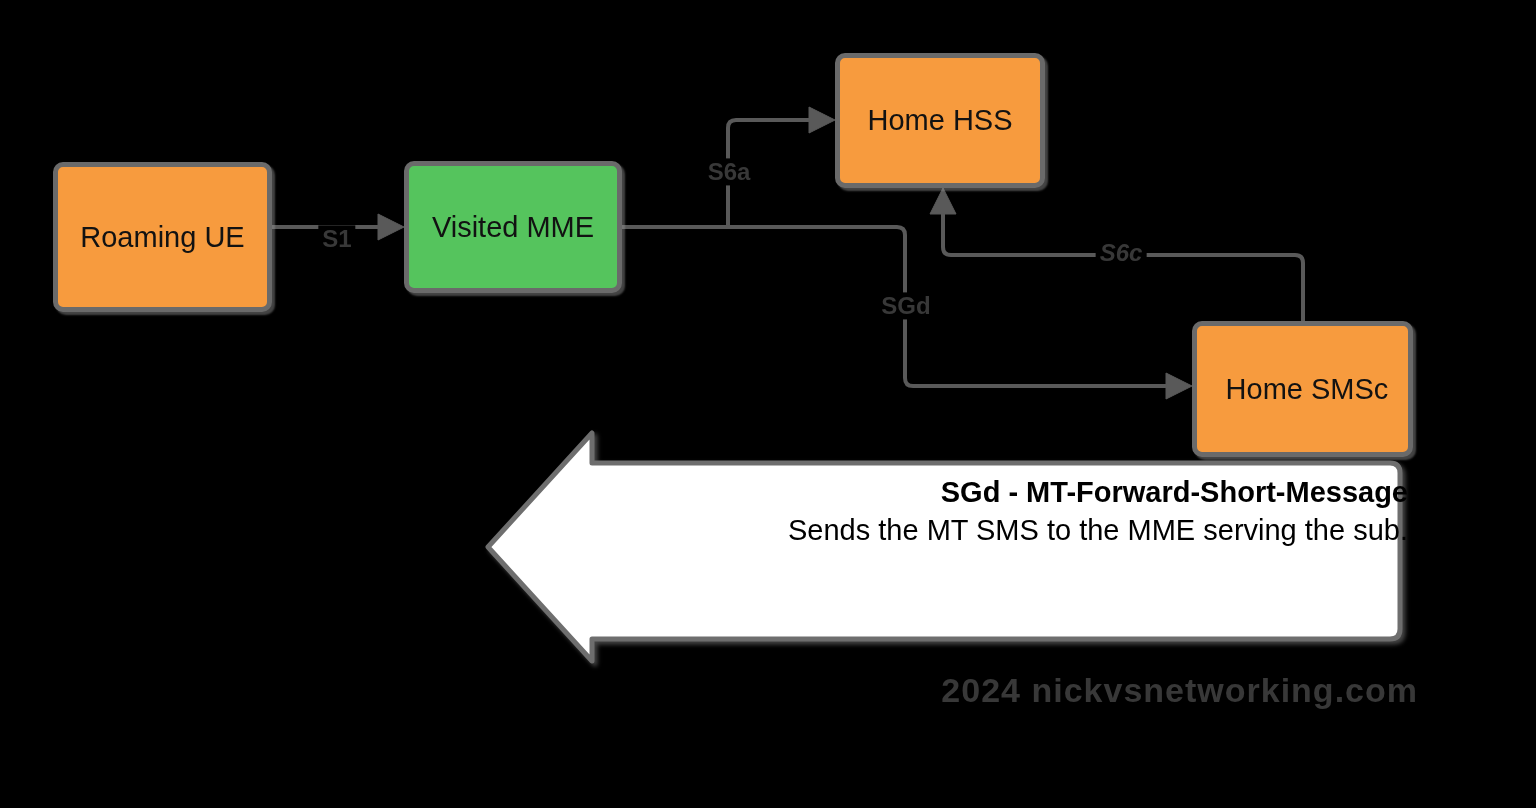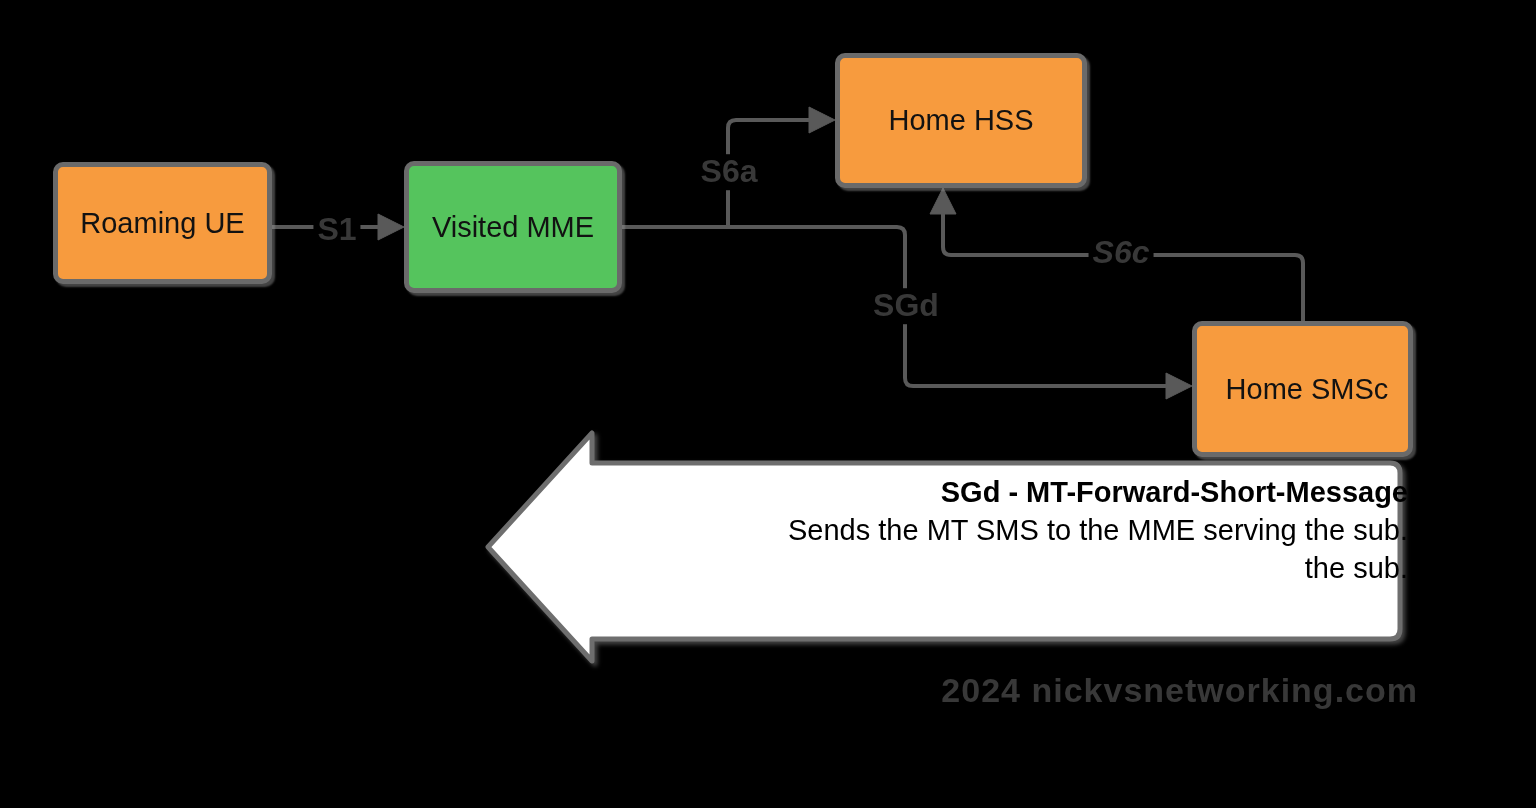--- a/index.html
+++ b/index.html
@@ -29,30 +29,30 @@
     filter:drop-shadow(3px 3px 2px rgba(150,150,150,.45));
   }
   .node{
     position:absolute;border:5px solid var(--border);border-radius:10px;
     display:flex;align-items:center;justify-content:center;
     font-size:29px;color:#121212;text-align:center;
     box-shadow:3px 3px 2px rgba(150,150,150,.45);
   }
   .node.orange{background:var(--orange);}
   .node.green{background:var(--green);}
-  #node-roaming-ue {left:53px; top:162px; width:219px; height:122px;}
+  #node-roaming-ue {left:53px; top:162px; width:219px; height:150px;}
   #node-visited-mme{left:404px;top:161px; width:218px; height:132px;}
-  #node-home-hss  {left:835px; top:53px;  width:252px; height:135px;}
+  #node-home-hss  {left:835px; top:53px;  width:210px; height:135px;}
   #node-home-smsc {left:1192px;top:321px; width:221px; height:136px;padding-left:9px;}
   .edge-label{
     position:absolute;transform:translate(-50%,-50%);
-    font-size:32px;font-weight:bold;color:var(--label);
+    font-size:24px;font-weight:bold;color:var(--label);
     background:var(--bg);padding:1px 4px;line-height:1.05;white-space:nowrap;
   }
-  #label-s1 {left:337px; top:230px;}
+  #label-s1 {left:337px; top:239px;}
   #label-s6a{left:729px; top:172px;}
   #label-sgd{left:906px; top:306px;}
   #label-s6c{left:1121px;top:253px;font-style:italic;}
   .callout-text{
     position:absolute;left:528px;top:473px;width:880px;
     font-size:29px;line-height:38px;color:#000;text-align:right;
   }
   .callout-text .title{font-weight:bold;}
   .callout-text .it{font-style:italic;}
   .watermark{
@@ -98,18 +98,17 @@
   </div>
 
   <div class="edge-label" id="label-s1">S1</div>
   <div class="edge-label" id="label-s6a">S6a</div>
   <div class="edge-label" id="label-sgd">SGd</div>
   <div class="edge-label" id="label-s6c">S6c</div>
 
   <div class="callout-text">
     <div class="title">SGd - MT-Forward-Short-Message</div>
     <div>Sends the MT SMS to the MME serving the sub.</div>
-    <div>the sub.</div>
   </div>
 
   <div class="watermark">2024 nickvsnetworking.com</div>
 
 </div>
 
 </body></html>

